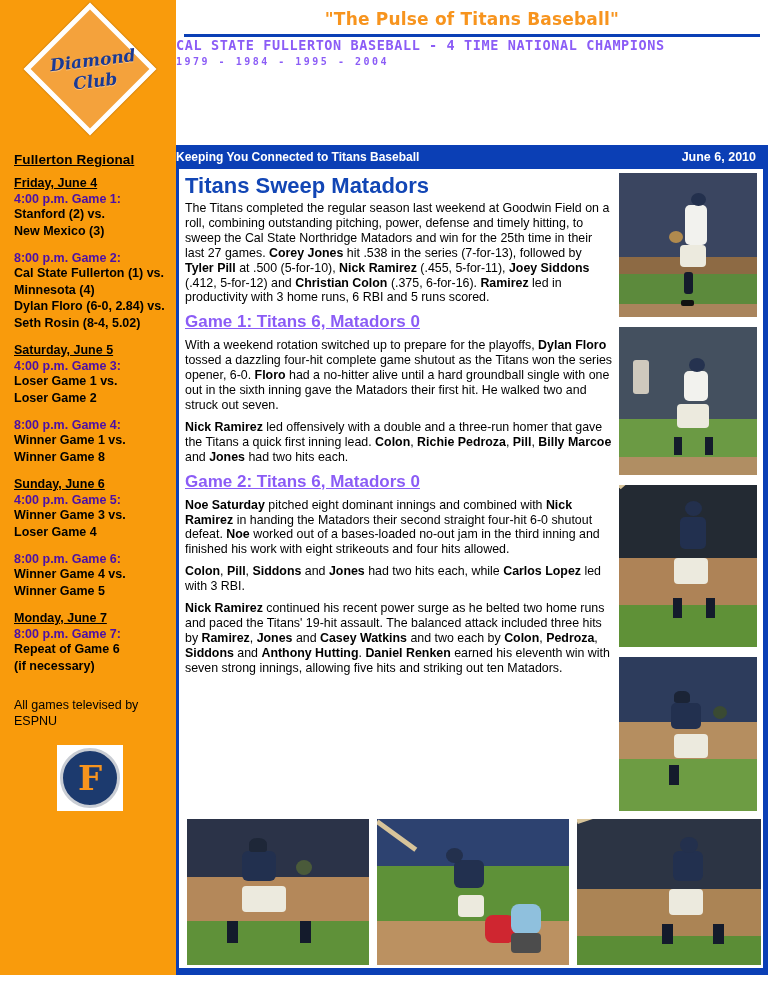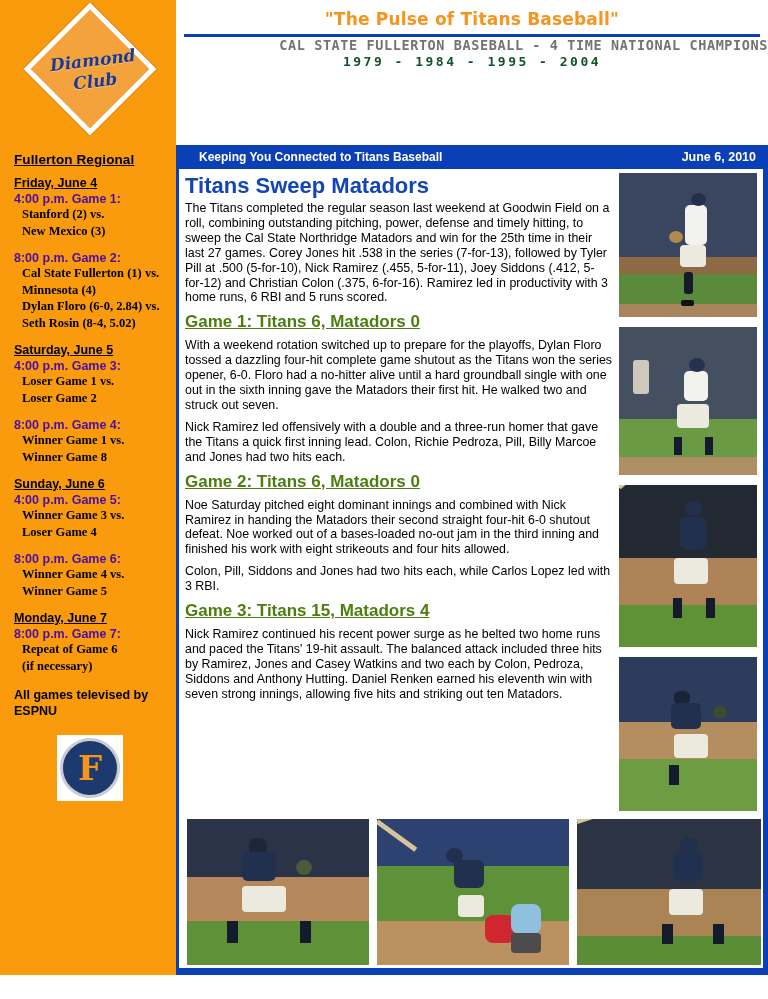--- a/index.html
+++ b/index.html
@@ -21,65 +21,65 @@
        color:#1b3a93;font-family:"DejaVu Serif","Liberation Serif",serif;
        font-style:italic;font-weight:bold;font-size:17px;line-height:21px;
        transform:rotate(-7deg);text-shadow:0 1px 0 rgba(255,255,255,.35);}
 
   .sb-inner{padding:0 10px 0 14px;}
   .sb-title{font-size:13.5px;font-weight:bold;color:#000;text-decoration:underline;
             margin:2px 0 9px 0;letter-spacing:.1px;}
   .sb-day{font-size:12.5px;font-weight:bold;color:#000;text-decoration:underline;
           margin:0 0 2px 0;}
   .sb-game{font-size:12.5px;font-weight:bold;color:#4B0FA8;margin:0 0 1px 0;}
-  .sb-line{font-size:12.5px;font-weight:bold;color:#000;margin:0 0 1px 8px;line-height:15.5px;font-family:Liberation Serif, serif;}
+  .sb-line{font-size:12.5px;font-weight:bold;color:#000;margin:0 0 1px 0;line-height:15.5px;}
   .sb-gap{height:11px;}
-  .sb-tv{font-size:12.5px;font-weight:bold;color:#000;line-height:15.5px;margin-top:2px;}
+  .sb-tv{font-size:12.5px;font-weight:normal;color:#000;line-height:15.5px;margin-top:12px;}
 
   .f-logo-box{width:66px;height:66px;background:#ffffff;margin:16px auto 0 auto;
               display:flex;align-items:center;justify-content:center;}
   .f-circle{width:54px;height:54px;border-radius:50%;background:#1c3a6e;
             border:3px solid #c9cdd4;display:flex;align-items:center;justify-content:center;
             color:#F7941E;font-family:"DejaVu Serif","Liberation Serif",serif;
             font-weight:bold;font-size:34px;line-height:34px;}
 
   
   .masthead{position:absolute;left:176px;top:0;width:592px;height:145px;background:#fff;}
   .tagline{text-align:center;color:#F7941E;font-size:17px;font-weight:bold;
            letter-spacing:.2px;padding-top:9px;
            font-family:"DejaVu Sans","Liberation Sans",sans-serif;}
   .rule{height:3px;background:#0b3fb5;margin:5px 8px 0 8px;}
   .mast-title{text-align:center;color:#173a9e;font-size:46px;font-weight:bold;
               letter-spacing:4px;line-height:52px;margin-top:6px;
               font-family:"DejaVu Serif","Liberation Serif",serif;}
-  .mast-sub{text-align:right;color:#737373;font-weight:bold;font-size:13.5px;
+  .mast-sub{text-align:left;color:#8b5cf6;font-weight:bold;font-size:13.5px;
             letter-spacing:.6px;line-height:16px;
             font-family:"DejaVu Sans Mono","Liberation Mono",monospace;}
-  .mast-sub2{text-align:center;color:#14532d;font-weight:bold;font-size:13px;
+  .mast-sub2{color:#8b5cf6;font-weight:bold;font-size:10px;
              letter-spacing:2.5px;line-height:17px;
              font-family:"DejaVu Sans Mono","Liberation Mono",monospace;}
 
   
   .bluebar{position:absolute;left:176px;top:145px;width:592px;height:24px;
            background:#0b3fb5;color:#fff;box-sizing:border-box;
            display:flex;align-items:center;justify-content:space-between;
-           padding:0 12px 0 23px;}
+           padding:0 12px 0 0;}
   .bluebar-left{font-size:12px;font-weight:bold;}
   .bluebar-right{font-size:12.5px;font-weight:bold;}
 
   
   .content{position:absolute;left:176px;top:169px;width:592px;height:806px;
            background:#fff;border-left:3px solid #0b3fb5;border-right:5px solid #0b3fb5;
            border-bottom:7px solid #0b3fb5;box-sizing:border-box;}
 
   .col-text{position:absolute;left:6px;top:2px;width:428px;}
   .headline{color:#1246b5;font-size:22px;font-weight:bold;line-height:26px;margin:2px 0 2px 0;}
   .para{font-size:12.4px;line-height:14.9px;color:#000;margin:0 0 7px 0;text-align:left;}
-  .para b{font-weight:normal;}
-  .gamehead{font-size:17px;font-weight:bold;color:#4d7c0f;text-decoration:underline;
+  .para b{font-weight:bold;}
+  .gamehead{font-size:17px;font-weight:bold;color:#8b5cf6;text-decoration:underline;
             margin:4px 0 6px 0;}
 
   
   .photo{position:absolute;overflow:hidden;background:#2b3550;}
   .ph-side{left:438px;width:142px;border:2px solid #fff;box-sizing:border-box;}
   .grass{position:absolute;left:0;bottom:0;width:100%;background:#4f7a35;}
   .dirt{position:absolute;left:0;bottom:0;width:100%;background:#a97b51;}
   .wall{position:absolute;left:0;top:0;width:100%;background:#2e3a52;}
   .person{position:absolute;}
   .jersey-w{background:#f2f2ee;}
@@ -168,21 +168,20 @@
     <div class="col-text">
       <div class="headline">Titans Sweep Matadors</div>
       <div class="para">The Titans completed the regular season last weekend at Goodwin Field on a roll, combining outstanding pitching, power, defense and timely hitting, to sweep the Cal State Northridge Matadors and win for the 25th time in their last 27 games.  <b>Corey Jones</b> hit .538 in the series (7-for-13), followed by <b>Tyler Pill</b> at .500 (5-for-10), <b>Nick Ramirez</b> (.455, 5-for-11), <b>Joey Siddons</b> (.412, 5-for-12) and <b>Christian Colon</b> (.375, 6-for-16).  <b>Ramirez</b> led in productivity with 3 home runs, 6 RBI and 5 runs scored.</div>
       <div id="game-sections">
           <div class="gamehead">Game 1:  Titans 6,  Matadors 0</div>
           <div class="para">With a weekend rotation switched up to prepare for the playoffs, <b>Dylan Floro</b> tossed a dazzling four-hit complete game shutout as the Titans won the series opener, 6-0.  <b>Floro</b> had a no-hitter alive until a hard groundball single with one out in the sixth inning gave the Matadors their first hit.  He walked two and struck out seven.</div>
           <div class="para"><b>Nick Ramirez</b> led offensively with a double and a three-run homer that gave the Titans a quick first inning lead.  <b>Colon</b>, <b>Richie Pedroza</b>, <b>Pill</b>, <b>Billy Marcoe</b> and <b>Jones</b> had two hits each.</div>
           <div class="gamehead">Game 2:  Titans 6,  Matadors 0</div>
           <div class="para"><b>Noe Saturday</b> pitched eight dominant innings and combined with <b>Nick Ramirez</b> in handing the Matadors their second straight four-hit 6-0 shutout defeat.  <b>Noe</b> worked out of a bases-loaded no-out jam in the third inning and finished his work with eight strikeouts and four hits allowed.</div>
           <div class="para"><b>Colon</b>, <b>Pill</b>, <b>Siddons</b> and <b>Jones</b> had two hits each, while <b>Carlos Lopez</b> led with 3 RBI.</div>
-          <div class="gamehead">Game 3:  Titans  15,  Matadors 4</div>
           <div class="para"><b>Nick Ramirez</b> continued his recent power surge as he belted two home runs and paced the Titans' 19-hit assault. The balanced attack included three hits by <b>Ramirez</b>, <b>Jones</b> and <b>Casey Watkins</b> and two each by <b>Colon</b>, <b>Pedroza</b>, <b>Siddons</b> and <b>Anthony Hutting</b>.  <b>Daniel Renken</b> earned his eleventh win with seven strong innings, allowing five hits and striking out ten Matadors.</div>
         </div>
     </div>
 
     <div class="photo ph-side" style="top:2px;height:148px;">
       <div class="wall" style="height:58%;background:#3a4560;"></div>
       <div class="wall" style="height:18%;top:58%;background:#8d6a44;"></div>
       <div class="grass" style="height:30%;background:#5c8a3c;"></div>
       <div class="dirt" style="height:9%;background:#a9845c;"></div>
       <div class="person jersey-w" style="left:48%;top:22%;width:22px;height:40px;border-radius:5px;"></div>

